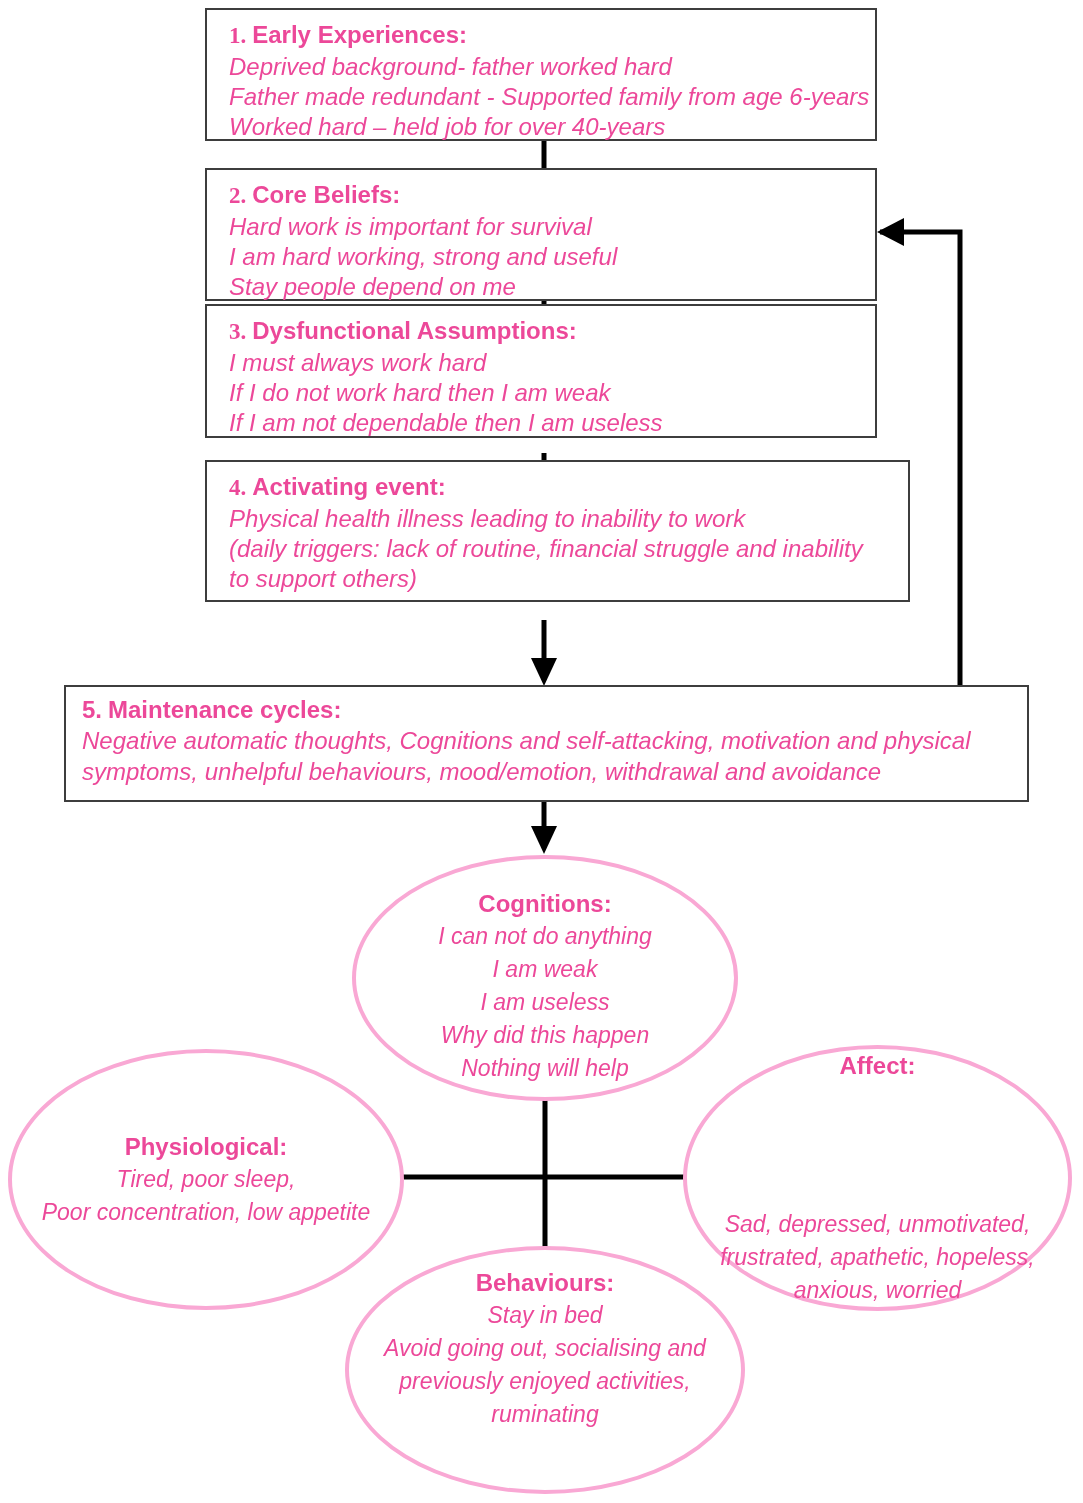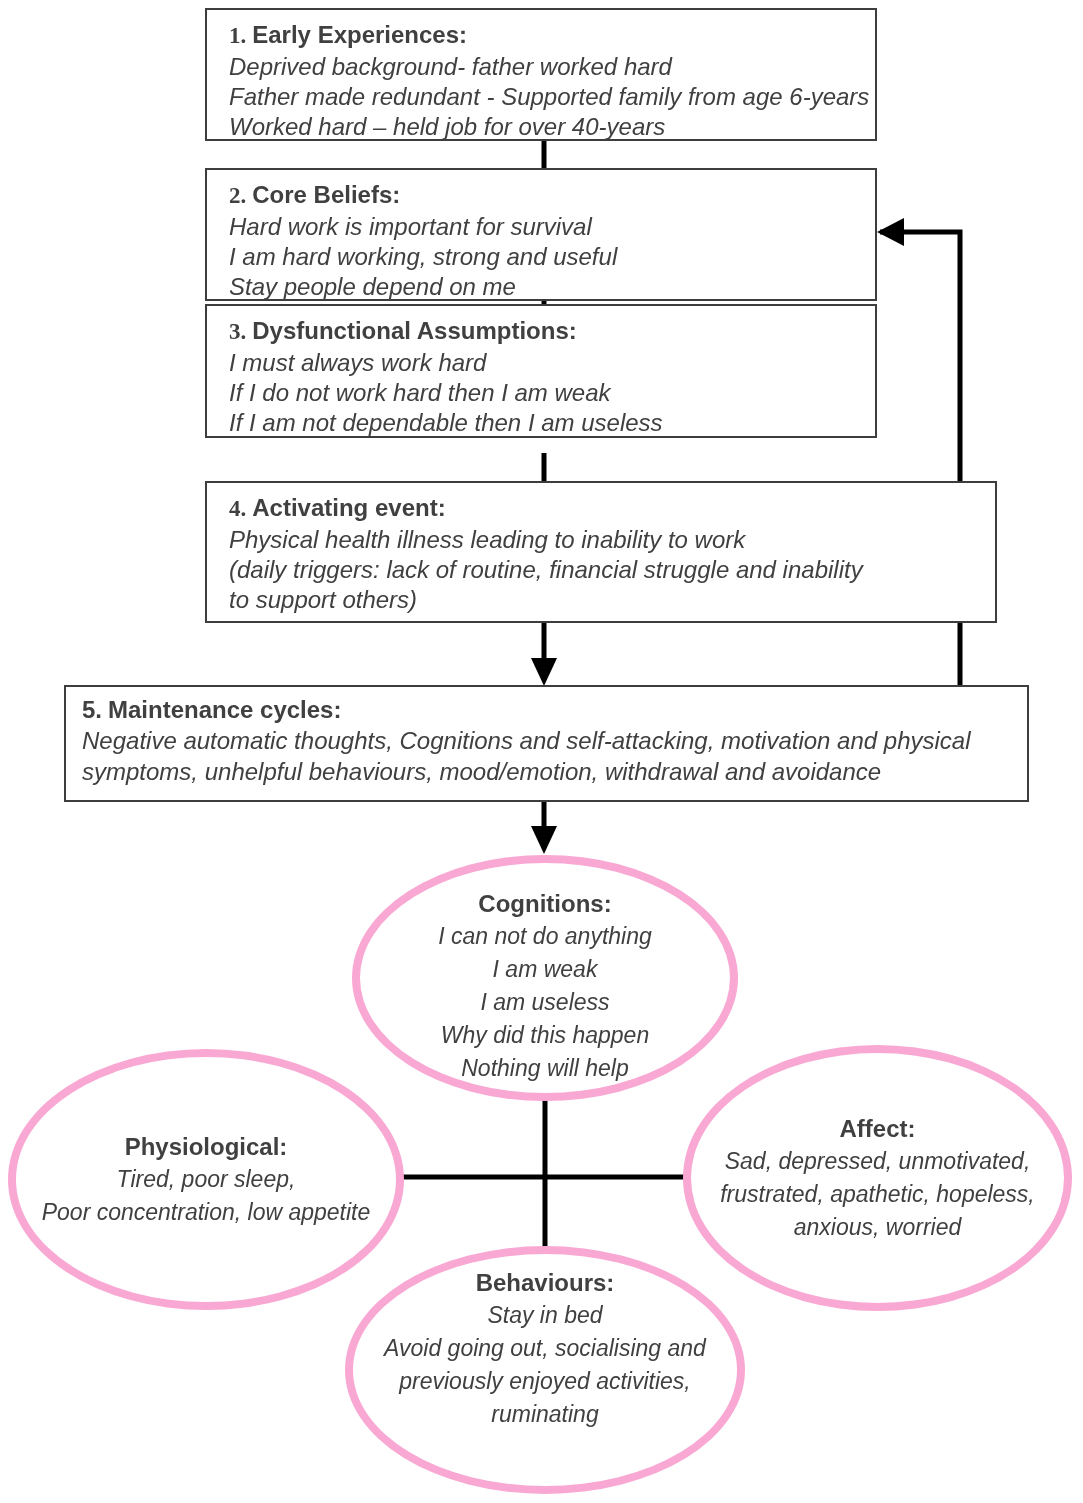--- a/index.html
+++ b/index.html
@@ -2,21 +2,21 @@
 <html><head>
 <meta charset="utf-8">
 <style>
   * { margin: 0; padding: 0; box-sizing: border-box; }
   html, body { background: #ffffff; }
   .canvas {
     position: relative;
     width: 1083px;
     height: 1503px;
     background: #ffffff;
-    color: #404040;
+    color: #ec4899;
     font-family: "Liberation Sans", sans-serif;
     overflow: hidden;
   }
   .connectors {
     position: absolute;
     left: 0; top: 0;
     width: 1083px; height: 1503px;
     z-index: 0;
   }
   .box {
@@ -43,21 +43,21 @@
   }
   .body-line {
     font-style: italic;
     font-size: 24px;
     line-height: 30px;
     white-space: nowrap;
   }
   .ellipse {
     position: absolute;
     background: #ffffff;
-    border: 8px solid #f9a8d4;
+    border: 4px solid #f9a8d4;
     border-radius: 50%;
     z-index: 1;
     display: flex;
     flex-direction: column;
     justify-content: center;
     align-items: center;
     text-align: center;
   }
   .e-title {
     font-weight: bold;
@@ -68,27 +68,27 @@
   .e-line {
     font-style: italic;
     font-size: 23px;
     line-height: 33px;
     white-space: nowrap;
   }
   
   #box1 { left: 205px; top: 8px;   width: 672px; height: 133px; }
   #box2 { left: 205px; top: 168px; width: 672px; height: 133px; }
   #box3 { left: 205px; top: 304px; width: 672px; height: 134px; }
-  #box4 { left: 205px; top: 481px; width: 792px; height: 142px; }
+  #box4 { left: 205px; top: 460px; width: 705px; height: 142px; }
   #box5 { left: 64px;  top: 685px; width: 965px; height: 117px; padding: 7px 14px 7px 16px; }
   #box5 .box-title { line-height: 31px; }
   #box5 .body-line { line-height: 31px; }
   #ellipse-cognitions   { left: 352px; top: 855px;  width: 386px; height: 246px; padding-top: 16px; }
   #ellipse-physiological{ left: 8px;   top: 1049px; width: 396px; height: 261px; }
-  #ellipse-affect       { left: 683px; top: 1045px; width: 389px; height: 266px; }
+  #ellipse-affect       { left: 683px; top: 1045px; width: 389px; height: 266px; justify-content: space-between; }
   #ellipse-behaviours   { left: 345px; top: 1246px; width: 400px; height: 248px; padding-bottom: 44px; }
 </style>
 </head>
 <body>
 
 <div class="canvas">
 
   <svg class="connectors" viewBox="0 0 1083 1503" xmlns="http://www.w3.org/2000/svg">
     <g stroke="#000000" stroke-width="5" fill="none">
       <line x1="544" y1="138" x2="544" y2="171"></line>

